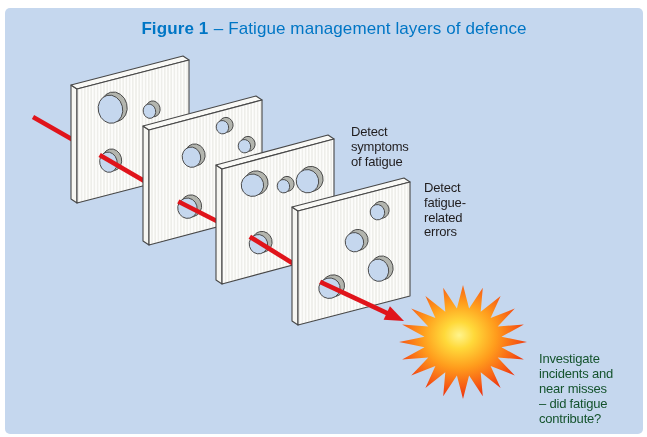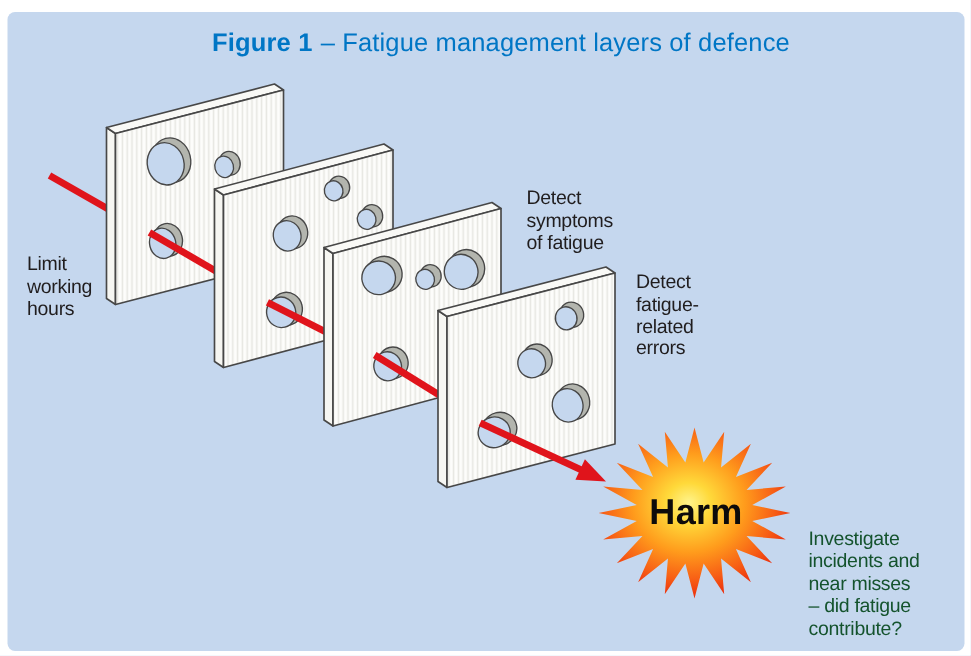--- a/index.html
+++ b/index.html
@@ -56,37 +56,33 @@
 </head>
 <body>
 
 <div id="stage">
   <div id="panel" style="background: rgb(197, 215, 238);"></div>
 
   <div class="fig-title" style="color: rgb(0, 118, 197);">
     <span class="t-prefix">Figure 1</span><span class="t-rest">– Fatigue management layers of defence</span>
   </div>
 
-  <div class="diagram-label" id="label-limit" style="color: rgb(32, 29, 30);">Limit
-working
-hours</div>
   <div class="diagram-label" id="label-symptoms" style="color: rgb(32, 29, 30);">Detect
 symptoms
 of fatigue</div>
   <div class="diagram-label" id="label-errors" style="color: rgb(32, 29, 30);">Detect
 fatigue-
 related
 errors</div>
   <div class="diagram-label" id="label-investigate" style="color: #14532d;">Investigate
 incidents and
 near misses
 – did fatigue
 contribute?</div>
 
-  <div id="harm-label" style="color: rgb(13, 11, 11);">Harm</div>
 <svg id="diagram-svg" viewBox="0 0 647 437">
       <defs>
         <pattern id="stripes" width="3.2" height="8" patternUnits="userSpaceOnUse">
           <rect width="3.2" height="8" fill="#fdfdfb"></rect>
           <line x1="1.6" y1="0" x2="1.6" y2="8" stroke="#e6e6e1" stroke-width="1"></line>
         </pattern>
         <radialGradient id="starGrad" cx="47%" cy="44%" r="58%">
           <stop offset="0%" stop-color="#fff48c"></stop>
           <stop offset="20%" stop-color="#ffd93a"></stop>
           <stop offset="50%" stop-color="#ff9c1c"></stop>

